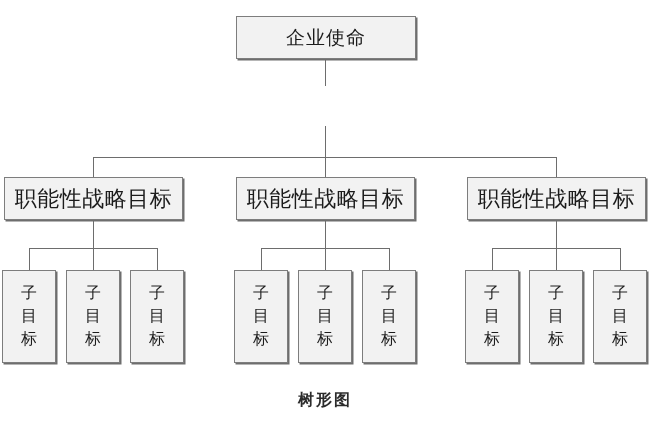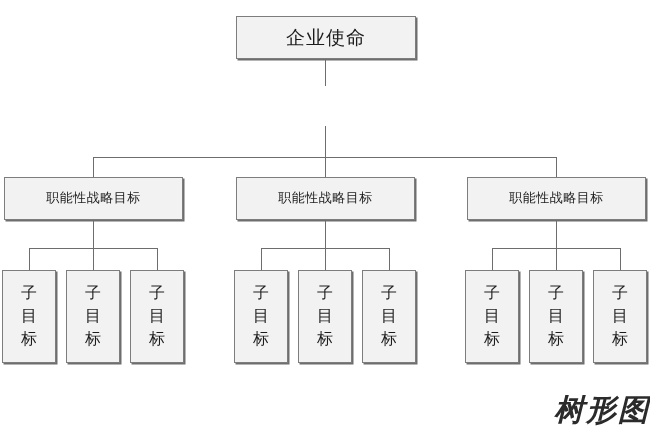--- a/index.html
+++ b/index.html
@@ -51,21 +51,21 @@
     font-size: 19px;
     letter-spacing: 1px;
   }
 
   
   .node.level-functional {
     width: 179px;
     height: 43px;
   }
   .node.level-functional .node-label {
-    font-size: 13px;
+    font-size: 22px;
     letter-spacing: 0.5px;
   }
 
   
   .node.level-leaf {
     width: 54px;
     height: 93px;
   }
   .node.level-leaf .node-label {
     font-size: 16px;
@@ -85,26 +85,25 @@
   }
   .conn.v { width: 1px; }
   .conn.h { height: 1px; }
 
   
   #caption {
     position: absolute;
     left: 0;
     right: 0;
     top: 390px;
-    text-align: right;
-    font-size: 30px;
+    text-align: center;
+    font-size: 16px;
     font-weight: bold;
     color: #2b2b2b;
     letter-spacing: 2px;
-    font-style: italic;
   }
 </style>
 </head>
 <body>
 
 <div id="diagram-root">
 
   <div class="conn v" style="left:325px; top:58px; height:28px;"></div>
 
   <div class="conn v" style="left:325px; top:126px; height:31px;"></div>

